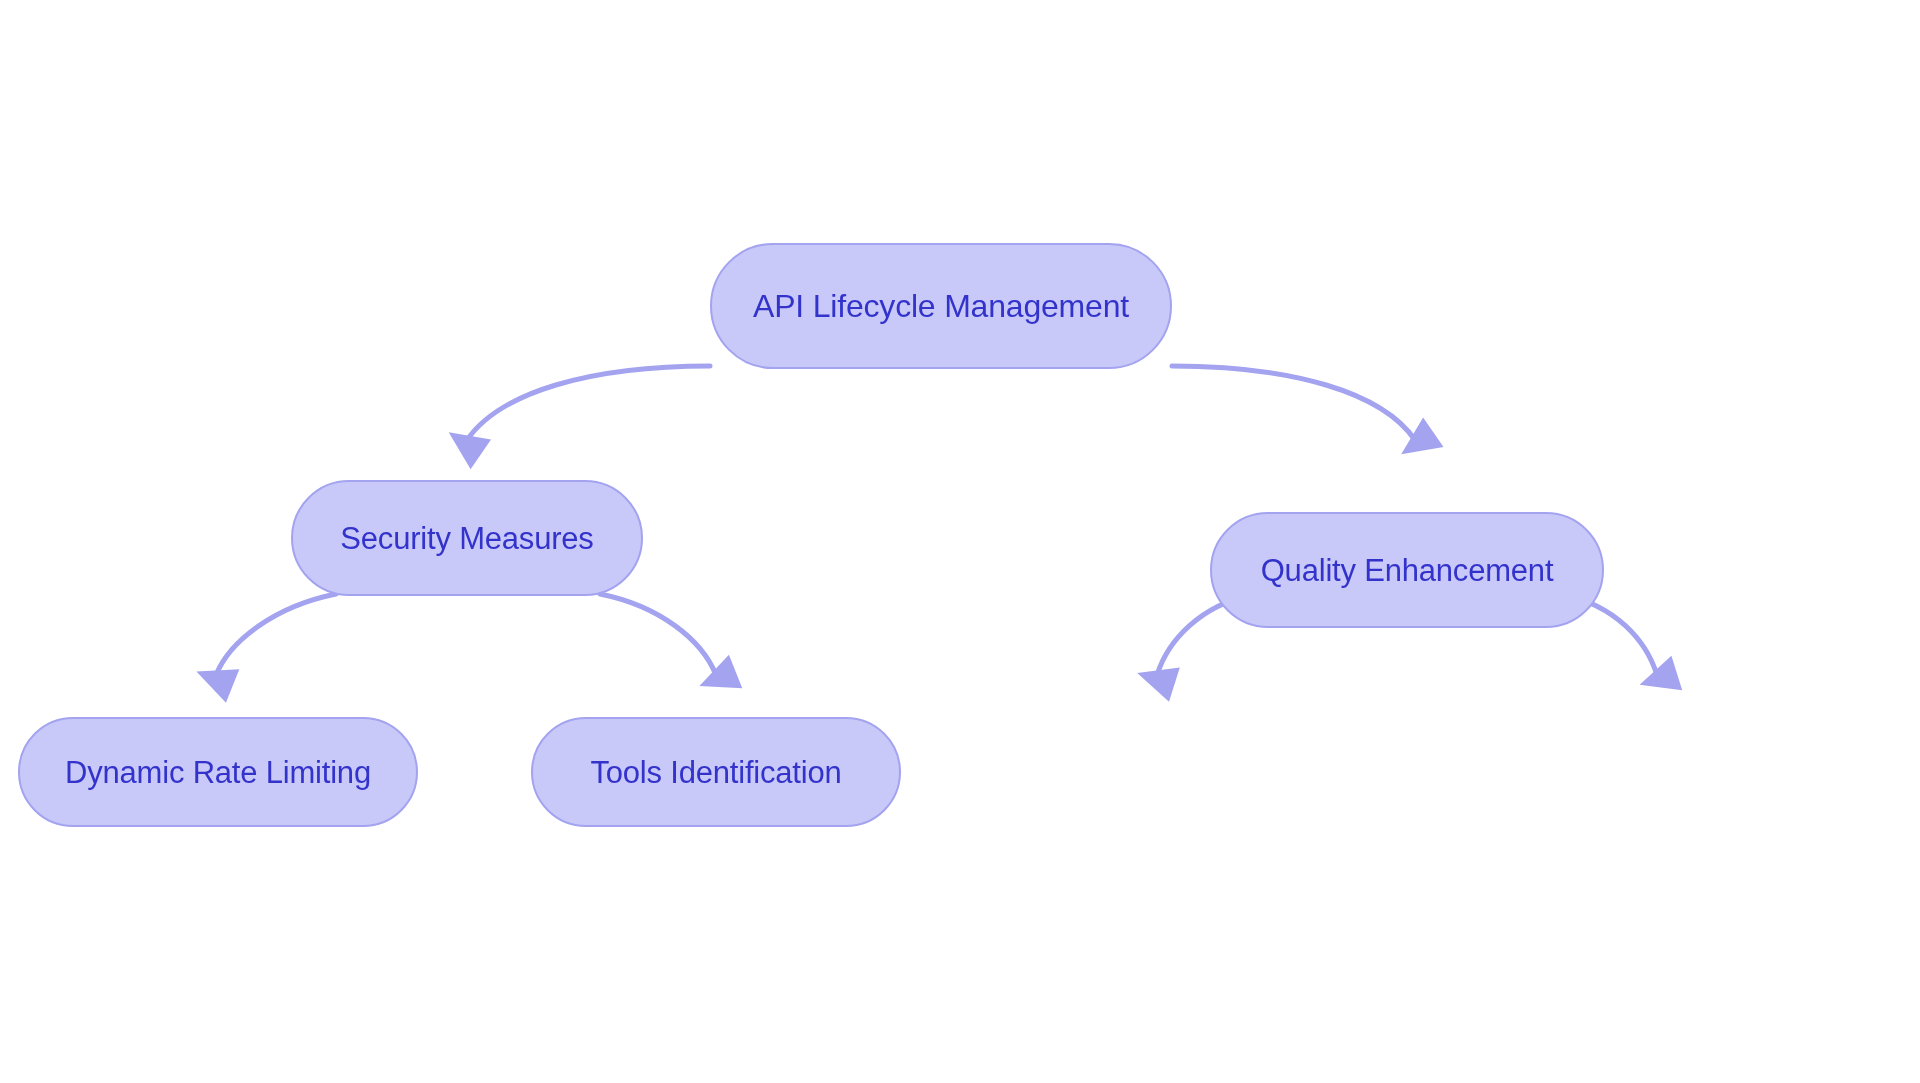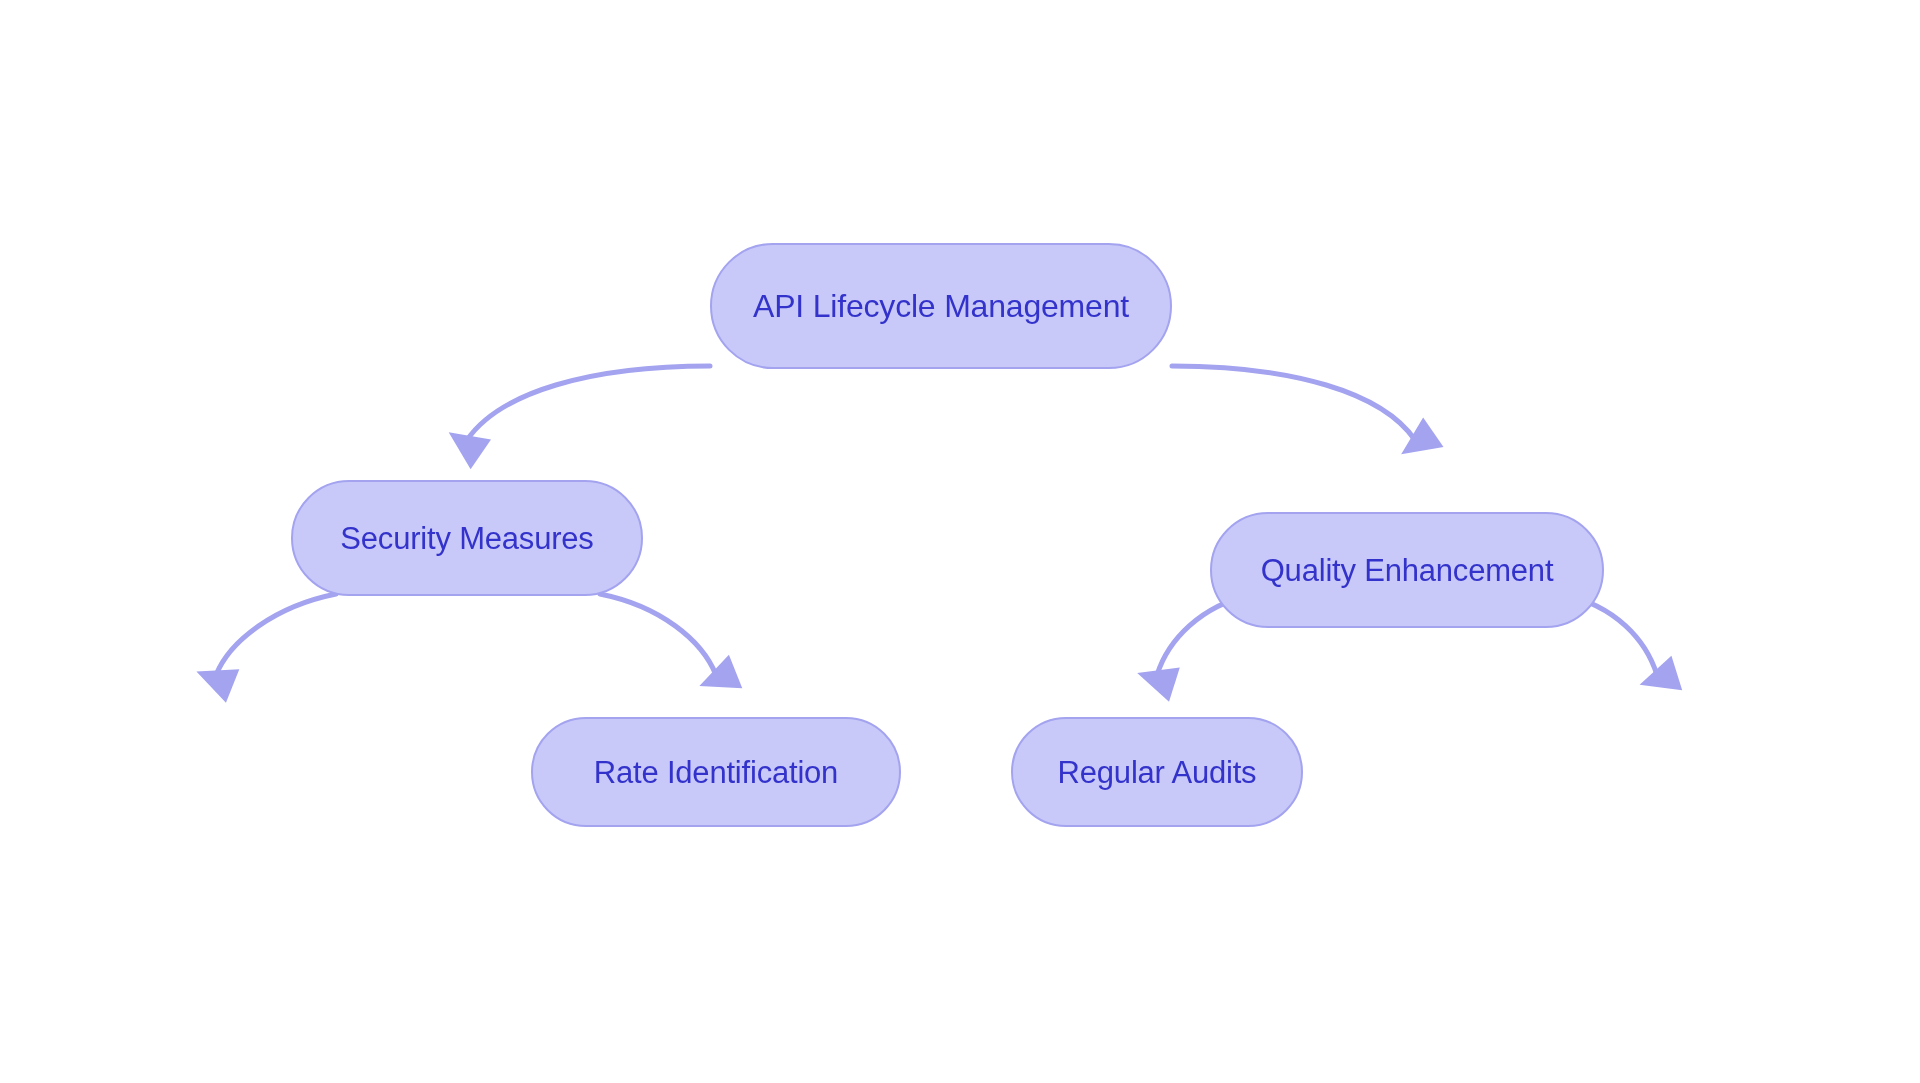--- a/index.html
+++ b/index.html
@@ -82,23 +82,23 @@
   </div>
 
   <div class="node n-security">
     <span class="node-label">Security Measures</span>
   </div>
 
   <div class="node n-quality">
     <span class="node-label">Quality Enhancement</span>
   </div>
 
+  <div class="node n-rate">
+    <span class="node-label">Dynamic Rate Limiting</span>
+  </div>
 
   <div class="node n-agent">
-    <span class="node-label">Rate Identification</span>
+    <span class="node-label">Tools Identification</span>
   </div>
 
-  <div class="node n-audits">
-    <span class="node-label">Regular Audits</span>
-  </div>
 
 
 </div>
 
 </body></html>

